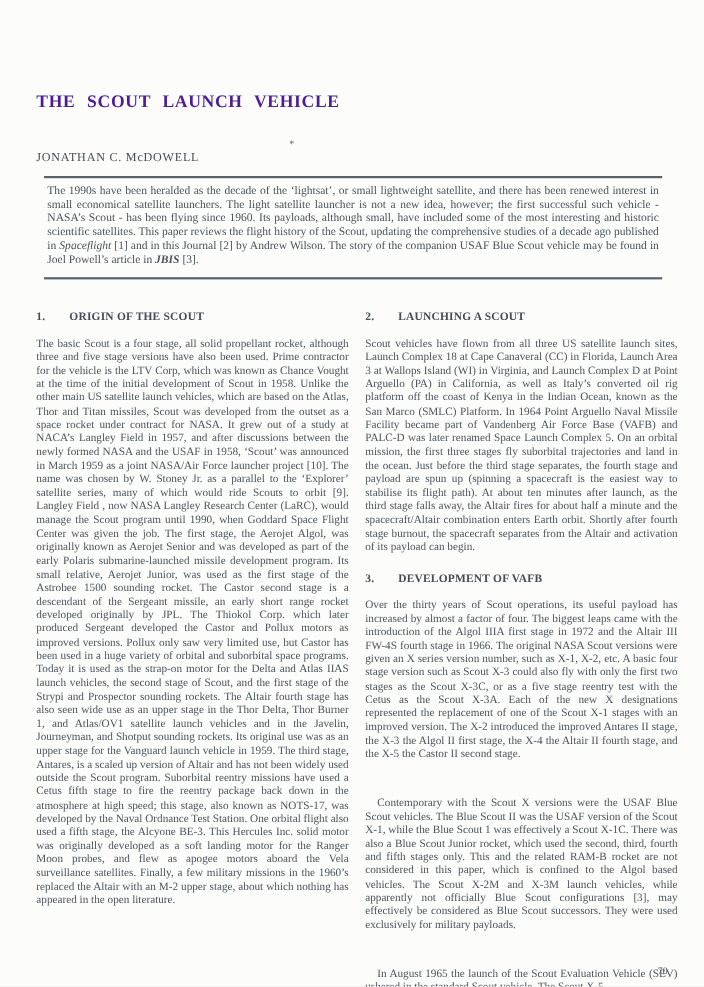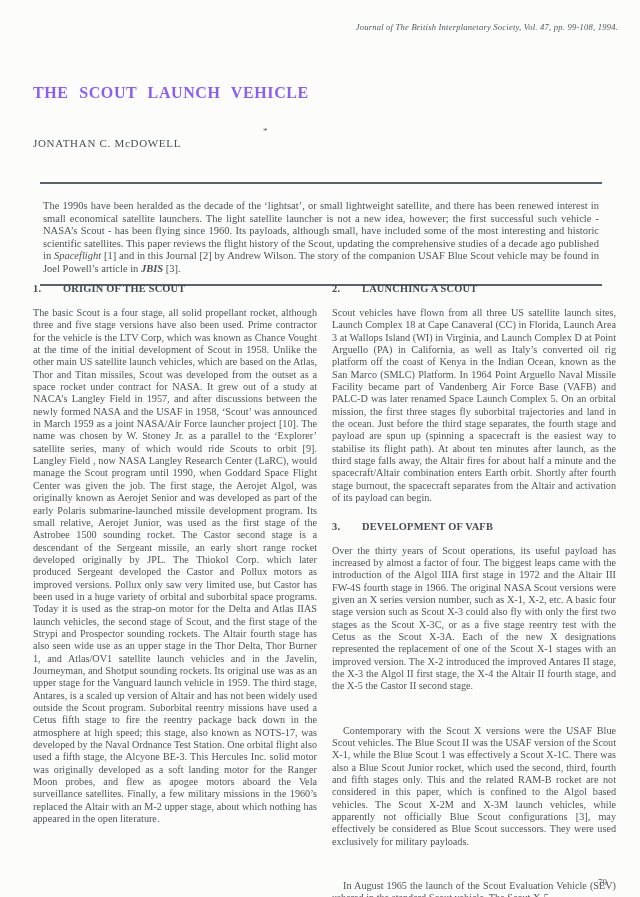--- a/index.html
+++ b/index.html
@@ -12,36 +12,36 @@
     color:#4b555d;
     overflow:hidden;
   }
   .journal-header{
     position:absolute;top:22px;right:22px;
     font-size:8.6px;font-style:italic;color:#4d575f;
     letter-spacing:0.2px;
   }
   .title{
     position:absolute;top:84px;left:33px;margin:0;
-    font-size:16px;font-weight:bold;color:#8b5cf6;
+    font-size:16px;font-weight:bold;color:#4c1d95;
     letter-spacing:0.6px;word-spacing:6px;
   }
   .footnote-mark{
     position:absolute;top:126px;left:263px;
     font-size:9px;color:#525c64;
   }
   .author{
     position:absolute;top:137px;left:33px;
     font-size:11px;letter-spacing:0.7px;color:#434e57;
   }
   .abstract{
-    position:absolute;top:182px;left:40px;width:562px;
+    position:absolute;top:160px;left:40px;width:562px;
     border-top:2px solid #59636c;
     border-bottom:2px solid #59636c;
-    padding:16px 3px 8px 3px;
+    padding:6px 3px 8px 3px;
     box-sizing:border-box;
   }
   .abstract p{
     margin:0;font-size:10.5px;line-height:12.6px;
     text-align:justify;color:#49535b;
   }
   .abstract .it{font-style:italic;}
   .abstract .bi{font-style:italic;font-weight:bold;}
   .columns{
     position:absolute;top:283px;left:33px;width:583px;
@@ -63,21 +63,20 @@
   .page-number{
     position:absolute;top:877px;right:33px;
     font-size:9px;color:#4d575f;
   }
 </style>
 </head>
 <body>
 
 <div class="page">
 
-  <div class="journal-header">Journal of The British Interplanetary Society, Vol. 47, pp. 99-108, 1994.</div>
 
   <h1 class="title">THE SCOUT LAUNCH VEHICLE</h1>
 
   <div class="footnote-mark">*</div>
 
   <div class="author">JONATHAN C. McDOWELL</div>
 
   <div class="abstract">
     <p><span>The 1990s have been heralded as the decade of the ‘lightsat’, or small lightweight satellite, and there has been renewed interest in small economical satellite launchers. The light satellite launcher is not a new idea, however; the first successful such vehicle - NASA’s Scout - has been flying since 1960. Its payloads, although small, have included some of the most interesting and historic scientific satellites. This paper reviews the flight history of the Scout, updating the comprehensive studies of a decade ago published in </span><span class="it">Spaceflight</span><span> [1] and in this Journal [2] by Andrew Wilson. The story of the companion USAF Blue Scout vehicle may be found in Joel Powell’s article in </span><span class="bi">JBIS</span><span> [3].</span></p>
   </div>

